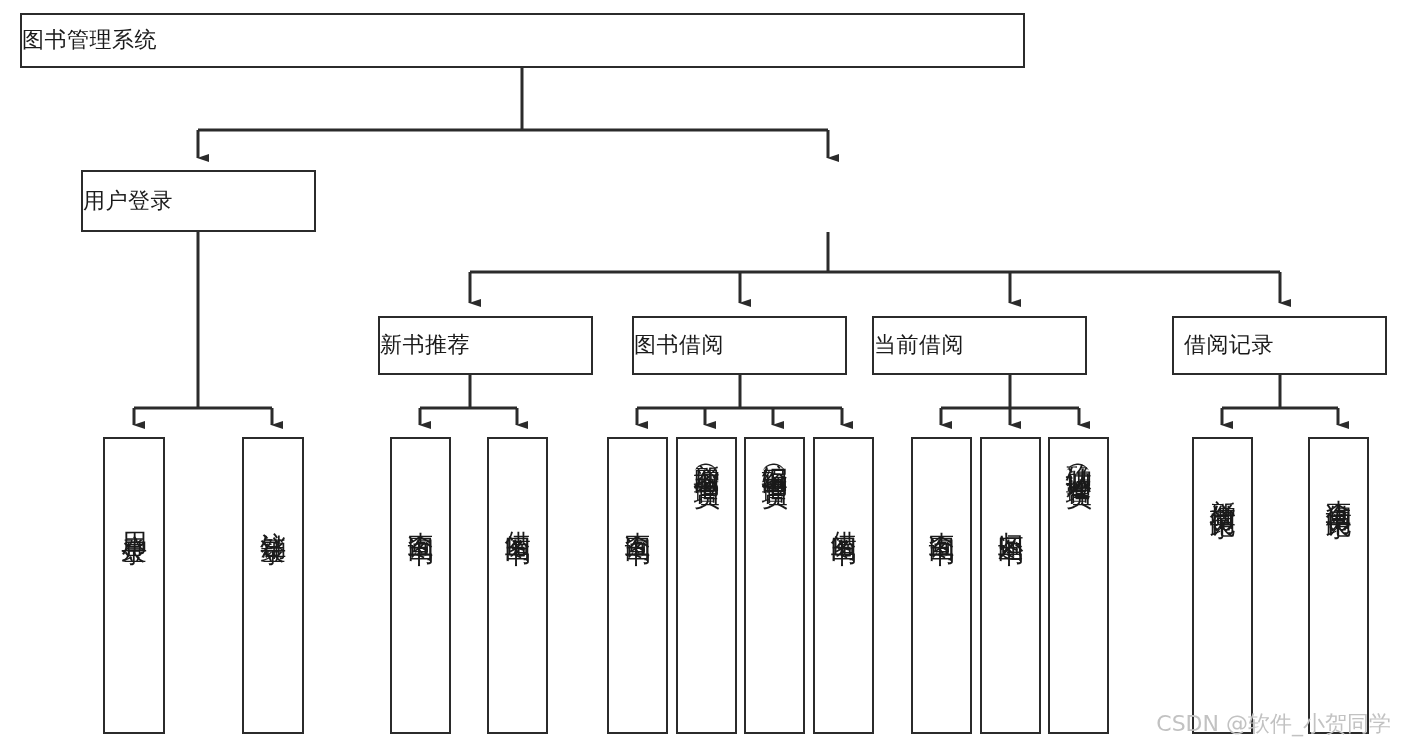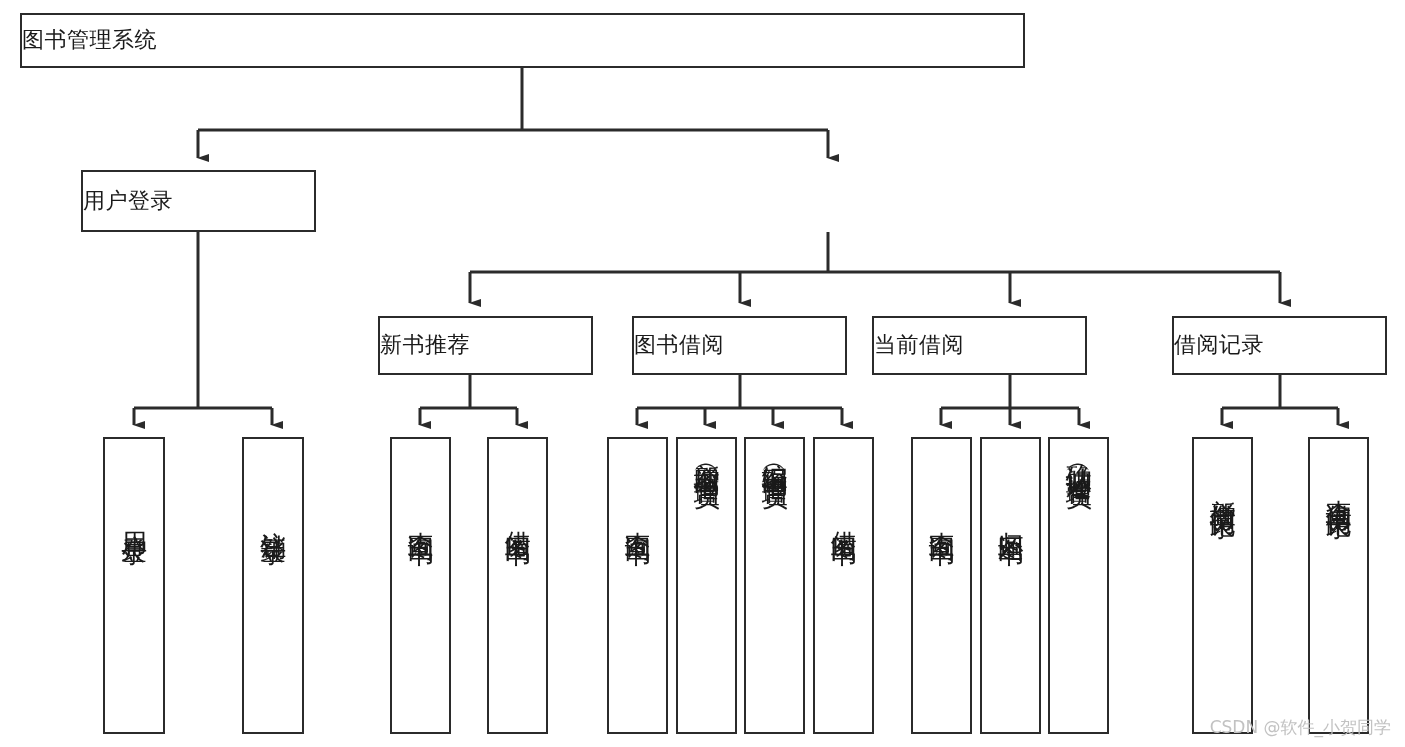--- a/index.html
+++ b/index.html
@@ -56,21 +56,21 @@
     letter-spacing: 3px;
     line-height: 1.05;
   }
   .node.vert.tall-pad {
     padding-top: 4px;
   }
   #watermark {
     position: absolute;
     right: 14px;
     bottom: 8px;
-    font-size: 17px;
+    font-size: 22px;
     color: #c2c2c2;
     white-space: nowrap;
     z-index: 3;
     font-family: "DejaVu Sans", "Liberation Sans", sans-serif;
   }
 </style>
 </head>
 <body>
 
 <div id="stage">
@@ -139,21 +139,21 @@
   </div>
 
   <div class="node horiz" style="left:632px; top:316px; width:215px; height:59px;">
     <span class="label">图书借阅</span>
   </div>
 
   <div class="node horiz" style="left:872px; top:316px; width:215px; height:59px;">
     <span class="label">当前借阅</span>
   </div>
 
-  <div class="node horiz" style="left:1172px; top:316px; width:215px; height:59px;">
+  <div class="node horiz" style="left:1172px; top:316px; width:215px; height:59px;padding-left:10px;">
     <span class="label">借阅记录</span>
   </div>
 
   <div class="node vert" style="left:103px; top:437px; width:62px; height:297px; padding-top:72px;">
     <span class="label">用户登录</span>
   </div>
 
   <div class="node vert" style="left:242px; top:437px; width:62px; height:297px; padding-top:72px;">
     <span class="label">注销登录</span>
   </div>

